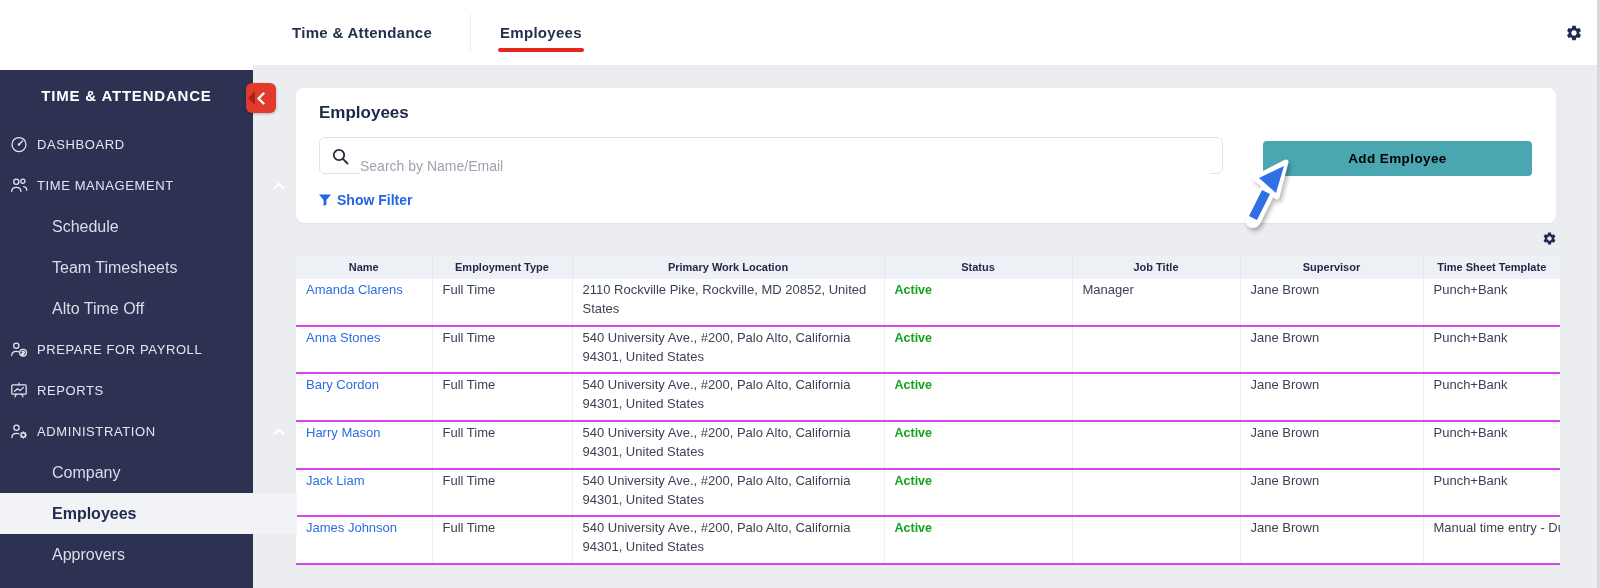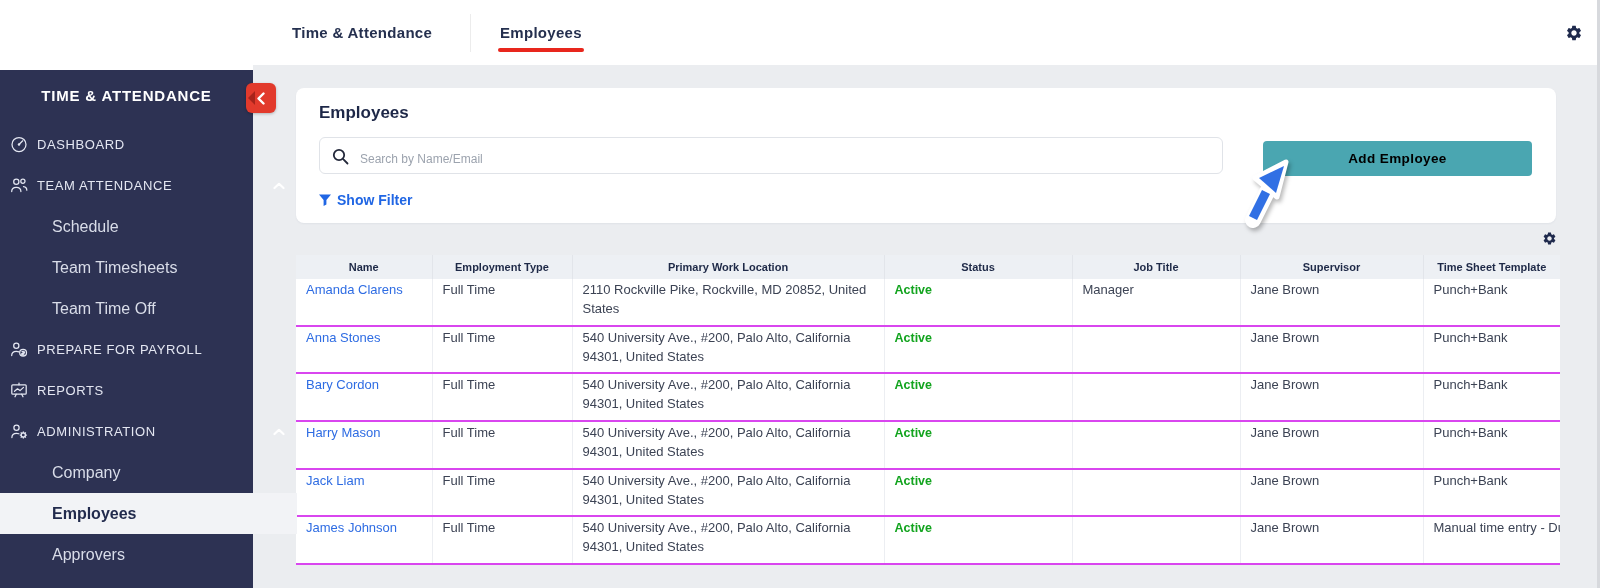--- a/index.html
+++ b/index.html
@@ -32,21 +32,21 @@
   .side-item .lbl-sub { position:absolute; left:52px; font-size:16px; color:#d9dde9; white-space:nowrap; }
   .side-item.active { background:#f2f3f6; }
   .side-item.active .lbl-sub { color:#222b4d; font-weight:bold; }
   .side-item .chev { position:absolute; right:12px; width:12px; height:8px; }
 
   
   .card { position:absolute; left:296px; top:88px; width:1260px; height:135px; background:#fff; border-radius:8px; box-shadow:0 1px 2px rgba(28,40,80,.05); z-index:3; }
   .card-title { position:absolute; left:23px; top:15px; font-size:17px; font-weight:bold; color:#1d2747; }
   .search-box { position:absolute; left:23px; top:49px; width:904px; height:37px; border:1px solid #e0e3e8; border-radius:6px; background:#fff; }
   .search-box svg { position:absolute; left:12px; top:10px; }
-  .search-box input { position:absolute; left:40px; top:9px; width:850px; height:23px; border:none; outline:none; font-size:12px; font-family:"Liberation Sans",sans-serif; color:#333; }
+  .search-box input { position:absolute; left:40px; top:16px; width:850px; height:23px; border:none; outline:none; font-size:14px; font-family:"Liberation Sans",sans-serif; color:#333; }
   .search-box input::placeholder { color:#9ca3ae; }
   .add-btn { position:absolute; left:967px; top:53px; width:269px; height:35px; background:#4aa6b1; border:none; border-radius:4px; color:#000000; font-size:13.5px; font-weight:bold; letter-spacing:.4px; font-family:"Liberation Sans",sans-serif; cursor:pointer; }
   .show-filter { position:absolute; left:23px; top:104px; display:flex; align-items:center; gap:6px; color:#2066e4; font-size:14px; font-weight:bold; cursor:pointer; }
 
   
   .cursor-arrow { position:absolute; left:1236px; top:158px; z-index:8; filter:drop-shadow(2px 3px 2px rgba(0,0,0,.28)); pointer-events:none; }
 
   
   .table-gear { position:absolute; left:1542px; top:231px; width:15px; height:15px; cursor:pointer; z-index:3; }
   .emp-table { position:absolute; left:296px; top:255px; width:1264px; border-collapse:collapse; table-layout:fixed; background:#fff; z-index:2; }
@@ -83,33 +83,33 @@
         </svg>
         <span class="lbl-top">DASHBOARD</span>
       </div>
       <div class="side-item" style="top: 95px;">
         <svg viewBox="0 0 17 17" class="icon" fill="none" stroke="#e4e7f2" stroke-width="1.25" stroke-linecap="round" stroke-linejoin="round">
           <circle cx="5.8" cy="4.8" r="2.6"></circle>
           <path d="M1.2 14.5c0-2.6 2-4.2 4.6-4.2s4.6 1.6 4.6 4.2"></path>
           <circle cx="12.4" cy="4.2" r="2.1"></circle>
           <path d="M13 9.6c1.9.3 3.3 1.7 3.3 3.6"></path>
         </svg>
-        <span class="lbl-top">TEAM ATTENDANCE</span>
+        <span class="lbl-top">TIME MANAGEMENT</span>
         <svg viewBox="0 0 12 8" class="chev" fill="none" stroke="#ffffff" stroke-width="2.2" stroke-linecap="round" stroke-linejoin="round">
           <polyline points="1.5,6 6,1.8 10.5,6"></polyline>
         </svg>
       </div>
       <div class="side-item" style="top: 136px;">
         <span class="lbl-sub">Schedule</span>
       </div>
       <div class="side-item" style="top: 177px;">
         <span class="lbl-sub">Team Timesheets</span>
       </div>
       <div class="side-item" style="top: 218px;">
-        <span class="lbl-sub">Team Time Off</span>
+        <span class="lbl-sub">Alto Time Off</span>
       </div>
       <div class="side-item" style="top: 259px;">
         <svg viewBox="0 0 17 17" class="icon" fill="none" stroke="#e4e7f2" stroke-width="1.25" stroke-linecap="round" stroke-linejoin="round">
           <circle cx="5.8" cy="4.8" r="2.6"></circle>
           <path d="M1.2 14.5c0-2.6 2-4.2 4.6-4.2 1 0 1.9.2 2.7.6"></path>
           <circle cx="12.6" cy="11.8" r="3.4"></circle>
           <path d="M12.6 10v3.6M11.5 10.6h1.7a.8.8 0 1 1 0 1.7h-1.2a.8.8 0 1 0 0 1.7h1.8"></path>
         </svg>
         <span class="lbl-top">PREPARE FOR PAYROLL</span>
       </div>

